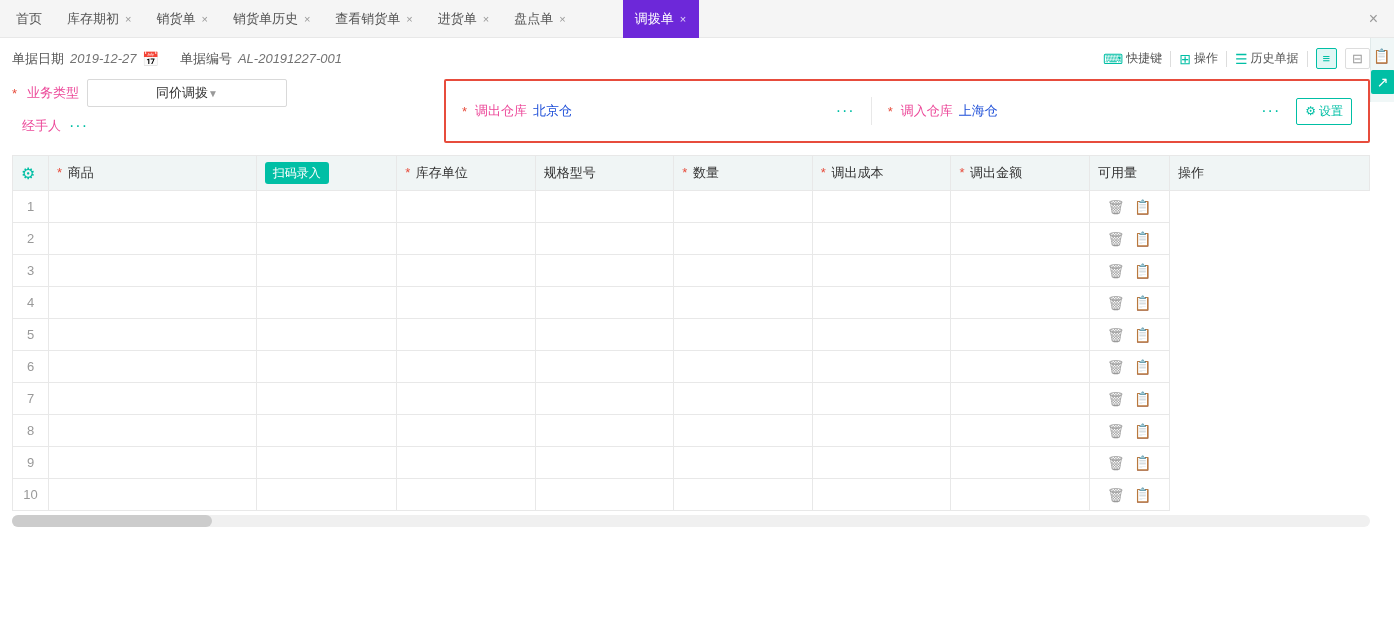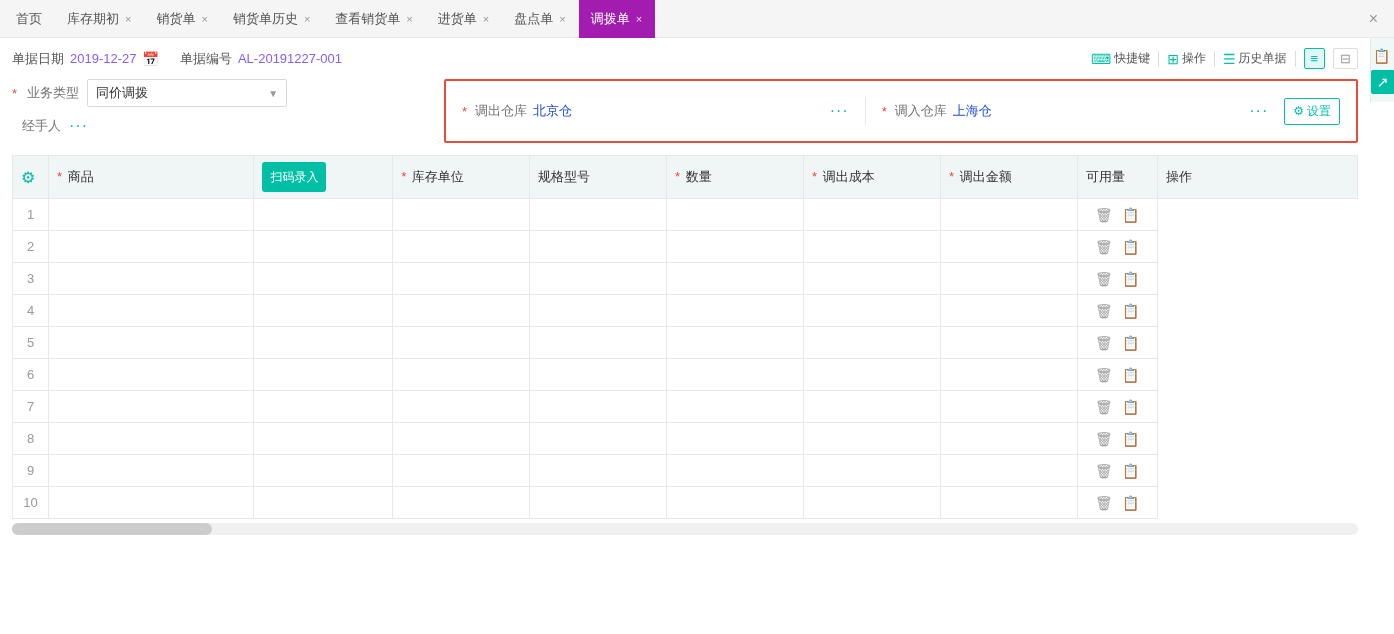--- a/index.html
+++ b/index.html
@@ -17,22 +17,23 @@
       display: flex; align-items: center;
       padding: 0 12px;
       height: 38px;
       cursor: pointer;
       font-size: 13px;
       color: #555;
       white-space: nowrap;
       border-right: 1px solid transparent;
     }
     .tab-item.active {
-      background: #a21caf;
+      background: #6d28d9;
       color: #fff;
+      margin-left: 44px;
     }
     .tab-close {
       margin-left: 6px;
       font-size: 11px;
       color: #999;
       cursor: pointer;
     }
     .tab-item.active .tab-close { color: rgba(255,255,255,0.8); }
     .tab-close-right {
       margin-left: auto;
@@ -55,21 +56,21 @@
       margin-bottom: 10px;
       justify-content: space-between;
     }
     .header-left {
       display: flex; align-items: center; gap: 20px;
     }
     .field-group {
       display: flex; align-items: center; gap: 6px;
     }
     .field-label { color: #555; }
-    .field-value { color: #8b5cf6; font-weight: 500; }
+    .field-value { color: #737373; font-weight: 500; font-style: italic; }
     .calendar-icon { color: #00bfa5; cursor: pointer; font-size: 14px; }
     .header-right {
       display: flex; align-items: center; gap: 8px;
     }
     .toolbar-btn {
       display: flex; align-items: center; gap: 3px;
       color: #555; font-size: 12px; cursor: pointer;
     }
     .toolbar-icon { font-size: 14px; color: #00bfa5; }
     .toolbar-divider { width: 1px; height: 16px; background: #ddd; }
@@ -107,21 +108,21 @@
       display: flex;
       align-items: center;
       gap: 0;
     }
     .form-row {
       display: flex; align-items: center; gap: 8px;
       margin-bottom: 10px;
     }
     .form-row:last-child { margin-bottom: 8px; }
     .required-star { color: #e74c3c; margin-right: 2px; }
-    .form-field-label { color: #737373; }
+    .form-field-label { color: #ec4899; }
     .form-select {
       display: flex; align-items: center;
       border: 1px solid #d9d9d9;
       border-radius: 2px;
       padding: 4px 8px;
       background: #fff;
       min-width: 160px;
       height: 28px;
       cursor: pointer;
       justify-content: space-between;
@@ -186,21 +187,21 @@
     }
     .col-settings { width: 32px; text-align: center; }
     .scan-btn {
       background: #00bfa5;
       color: #fff;
       border: none;
       border-radius: 3px;
       padding: 2px 8px;
       font-size: 12px;
       cursor: pointer;
-      height: 30px;
+      height: 22px;
     }
     .th-required { color: #e74c3c; margin-right: 2px; }
     .op-col { width: 70px; text-align: center; }
     .op-icon { cursor: pointer; color: #999; font-size: 14px; margin: 0 3px; }
     .settings-gear { color: #00bfa5; cursor: pointer; font-size: 16px; }
 
     
     .right-sidebar {
       position: fixed;
       right: 0; top: 38px;
@@ -278,21 +279,21 @@
     <span>盘点单</span>
     <span class="tab-close">×</span>
   </div>
   <div class="tab-item active">
     <span>调拨单</span>
     <span class="tab-close">×</span>
   </div>
   <div class="tab-close-right">×</div>
 </div>
 
-<div class="main-content" style="padding-right: 36px;">
+<div class="main-content" style="padding-right: 24px;">
 
   <div class="header-row">
     <div class="header-left">
       <div class="field-group">
         <span class="field-label">单据日期</span>
         <span class="field-value">2019-12-27</span>
         <span class="calendar-icon">📅</span>
       </div>
       <div class="field-group">
         <span class="field-label">单据编号</span>
@@ -323,21 +324,21 @@
       </div>
     </div>
   </div>
 
   <div class="form-section">
 
     <div class="form-left">
       <div class="form-row">
         <span class="required-star">*</span>
         <span class="form-field-label">业务类型</span>
-        <div class="form-select" style="min-width:200px;">
+        <div class="form-select" style="min-width:200px;justify-content:center;">
           <span class="form-select-text">同价调拨</span>
           <span class="dropdown-arrow">▼</span>
         </div>
       </div>
       <div class="form-row">
         <span class="form-field-label" style="margin-left:10px;">经手人</span>
         <span class="more-btn">···</span>
       </div>
     </div>
 

